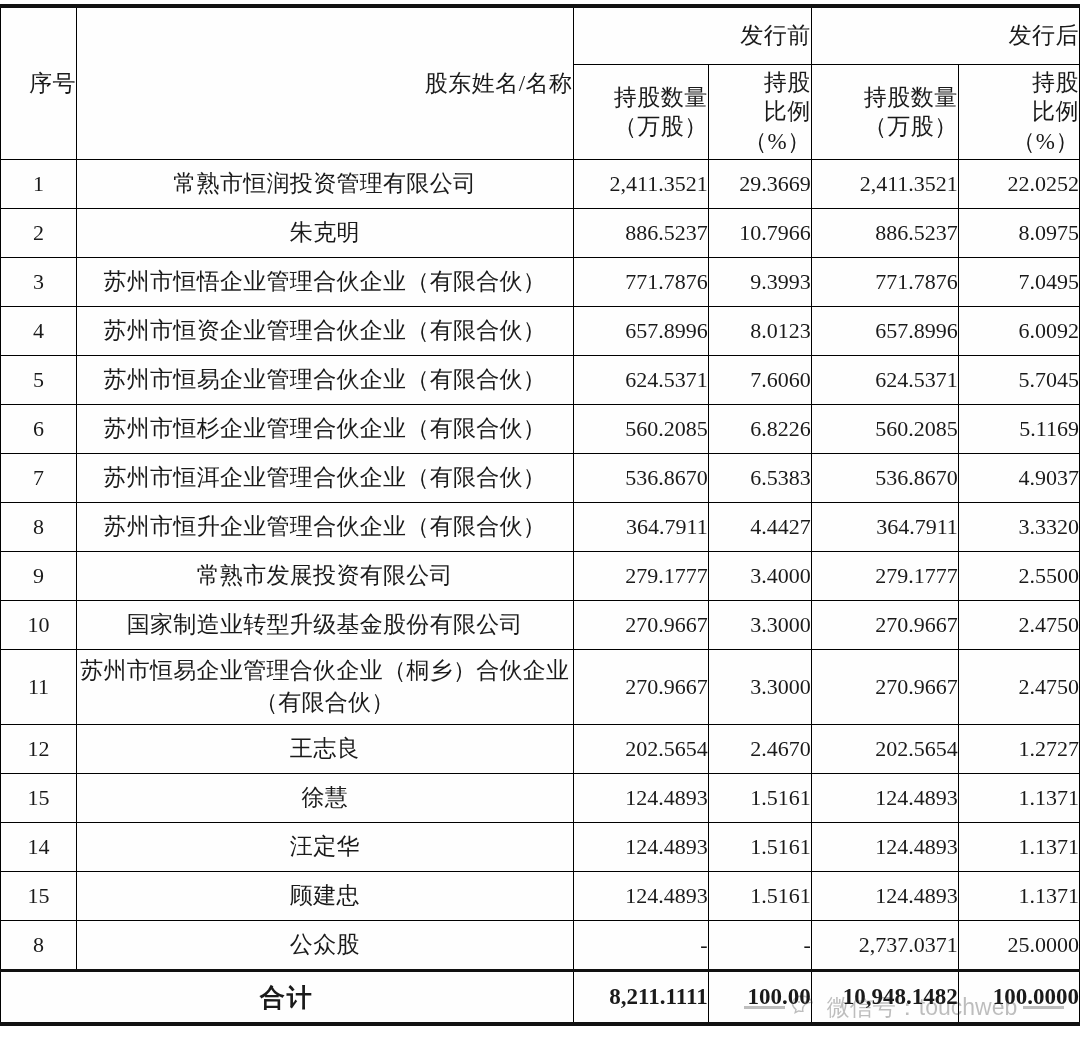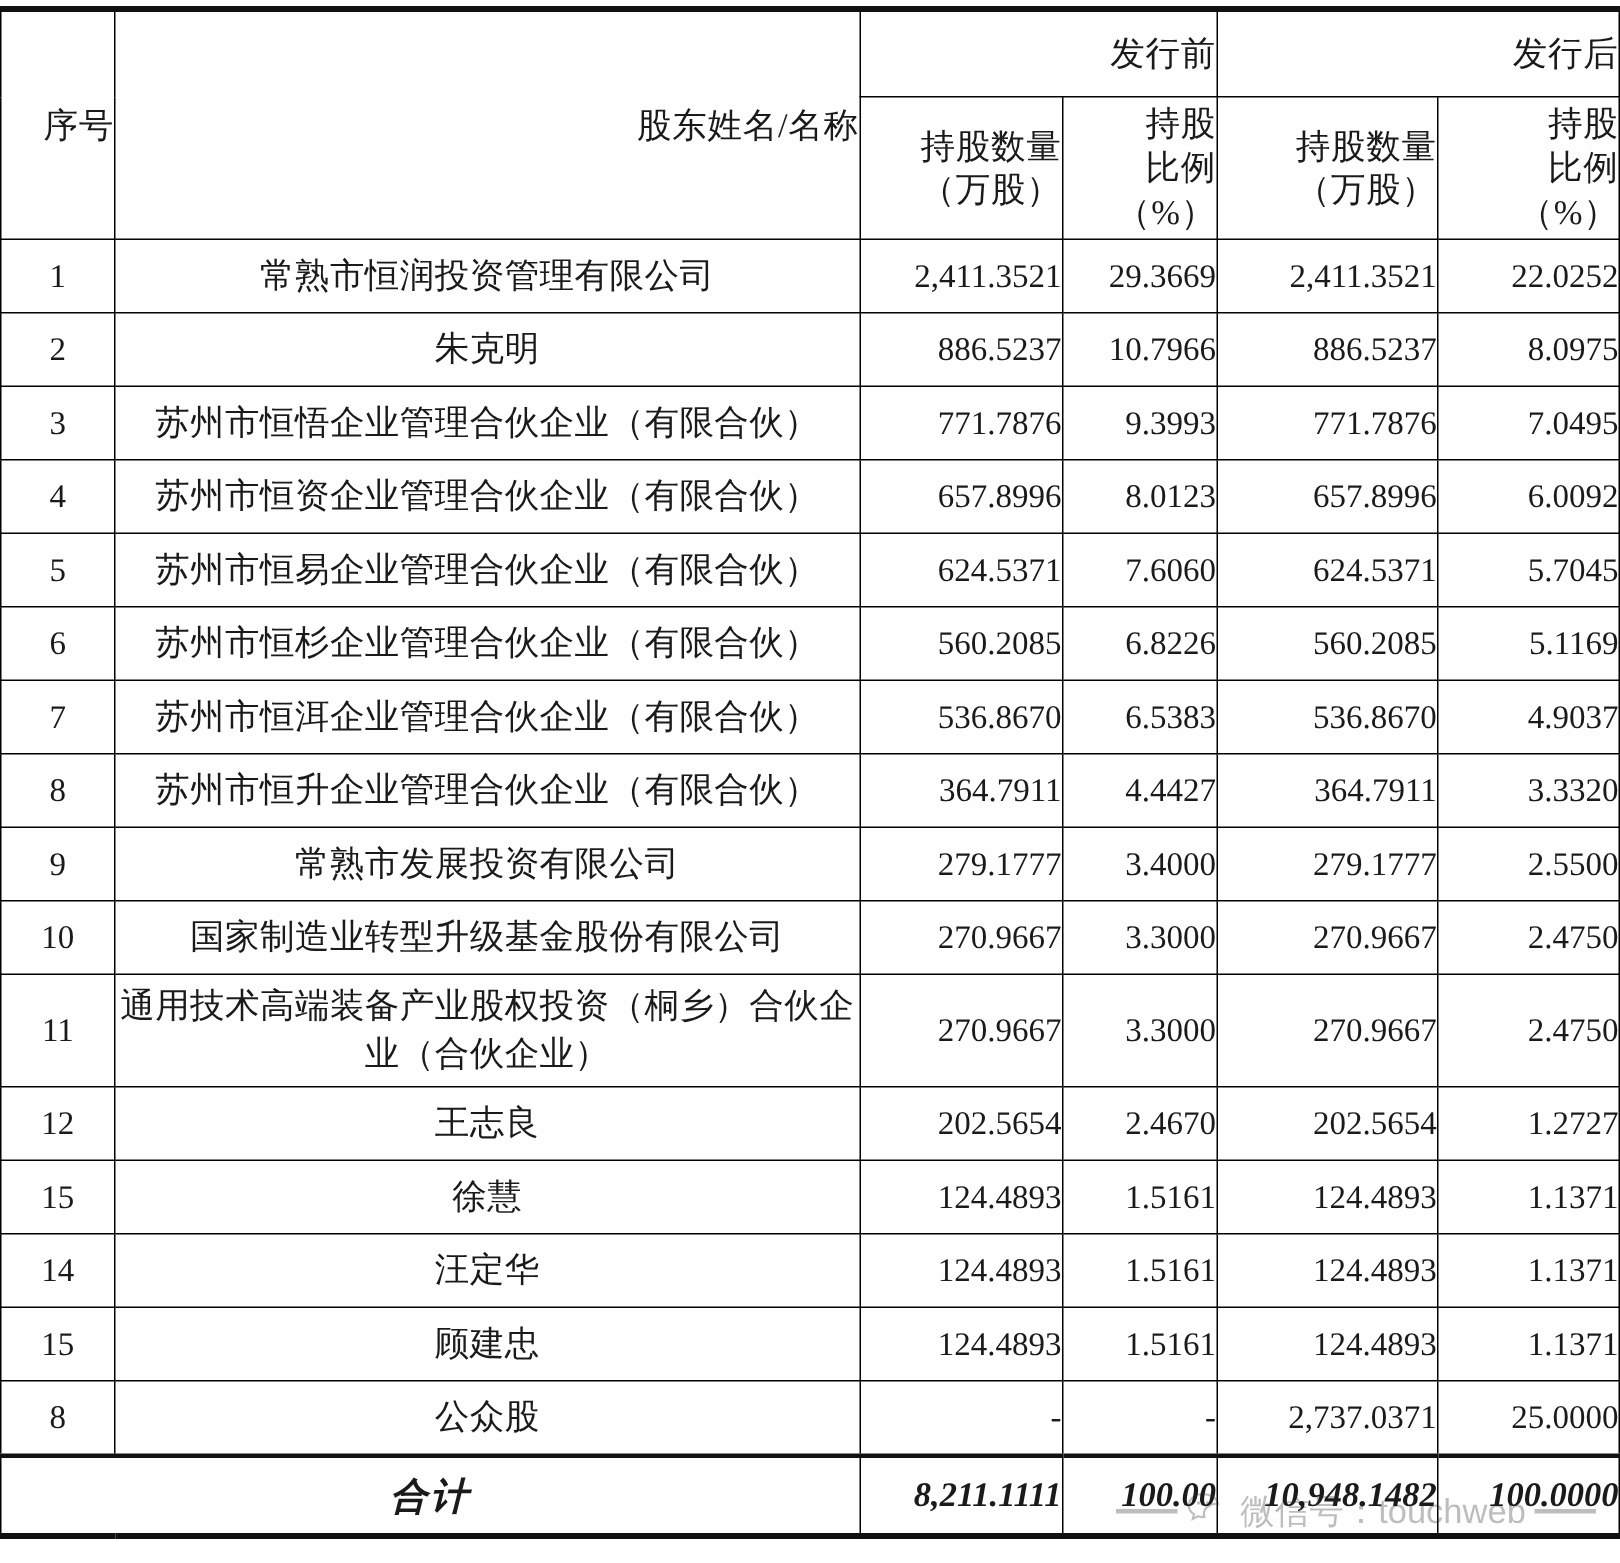--- a/index.html
+++ b/index.html
@@ -89,21 +89,20 @@
     padding-right: 10px;
     white-space: nowrap;
   }
   tr.r-tall td { height: 74px; }
 
   
   tr.total td {
     font-weight: bold;
     height: 50px;
     border-top: 3px solid #111;
-    font-style: italic;
   }
   td.total-label {
     text-align: center;
     font-size: 25px;
     letter-spacing: 2px;
   }
   td.total-num {
     text-align: right;
     font-size: 23px;
     padding-right: 10px;
@@ -256,21 +255,21 @@
         <tr>
           <td class="idx">10</td>
           <td class="name">国家制造业转型升级基金股份有限公司</td>
           <td class="num">270.9667</td>
           <td class="num">3.3000</td>
           <td class="num">270.9667</td>
           <td class="num">2.4750</td>
         </tr>
         <tr class="r-tall">
           <td class="idx">11</td>
-          <td class="name">通用技术高端装备产业股权投资（桐乡）合伙企业（合伙企业）</td>
+          <td class="name">苏州市恒易企业管理合伙企业（桐乡）合伙企业（有限合伙）</td>
           <td class="num">270.9667</td>
           <td class="num">3.3000</td>
           <td class="num">270.9667</td>
           <td class="num">2.4750</td>
         </tr>
         <tr>
           <td class="idx">12</td>
           <td class="name">王志良</td>
           <td class="num">202.5654</td>
           <td class="num">2.4670</td>

